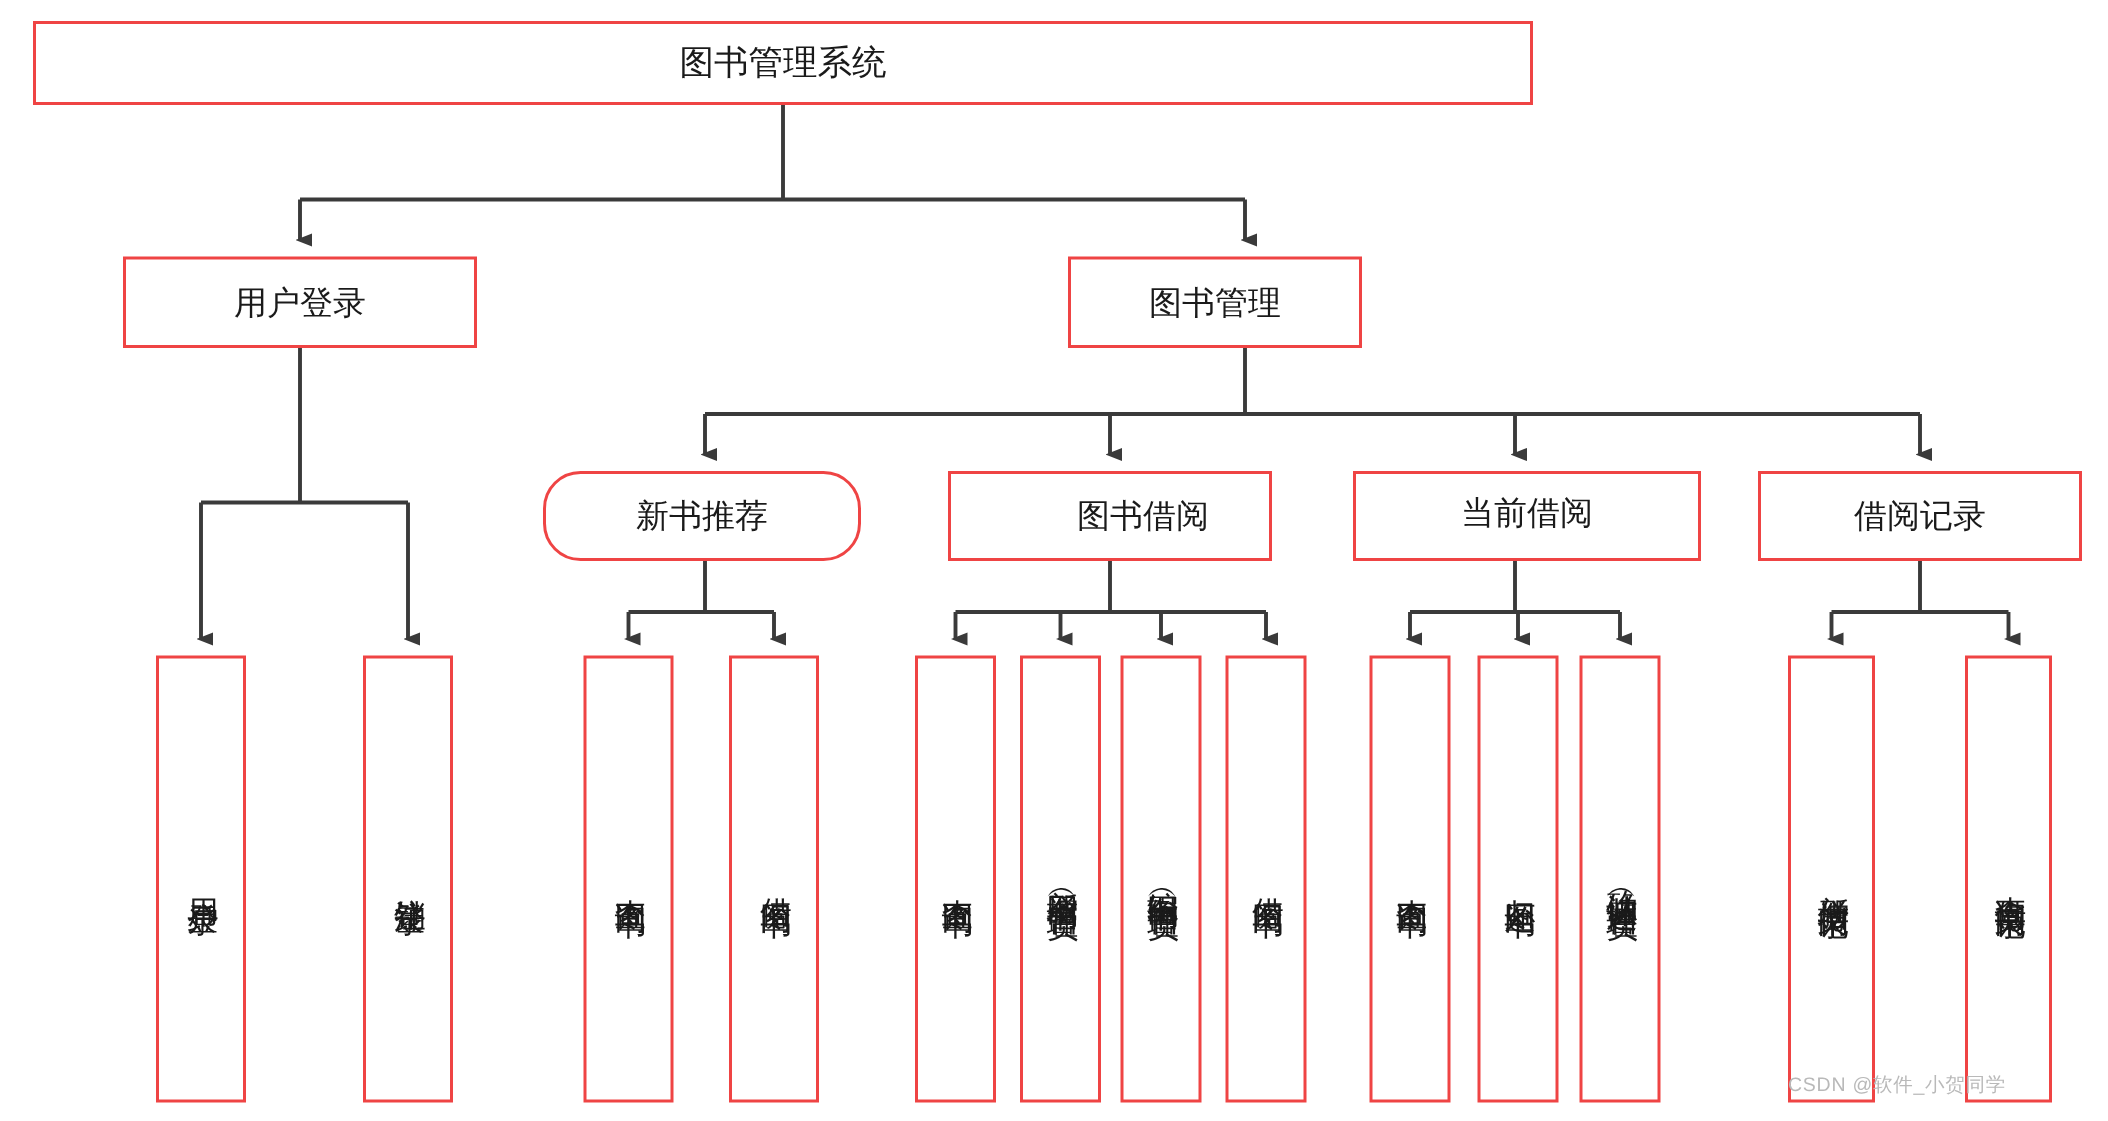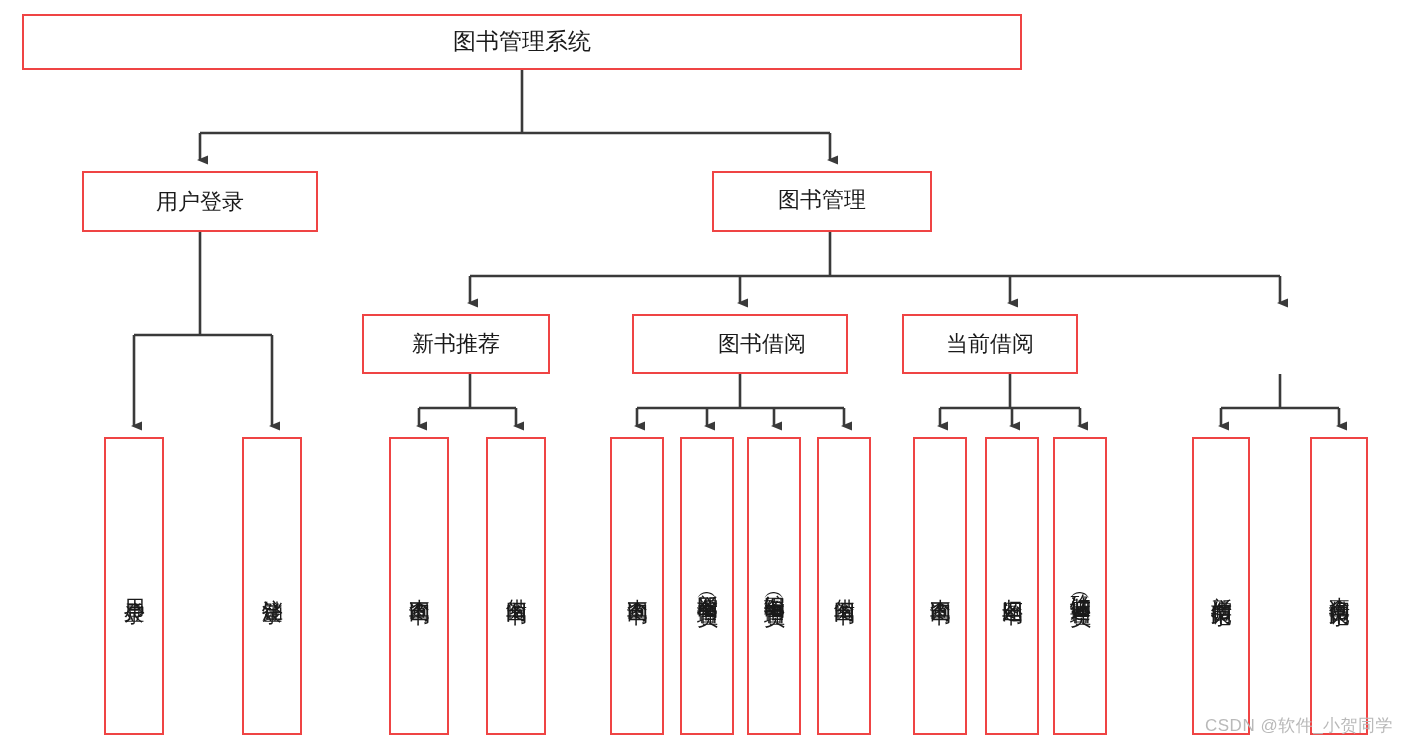--- a/index.html
+++ b/index.html
@@ -50,24 +50,23 @@
     writing-mode: vertical-rl;
     text-orientation: upright;
     font-size: 21px;
     letter-spacing: 2px;
     white-space: nowrap;
     text-align: center;
   }
   .watermark {
     position: absolute;
     color: #b9b9b9;
-    font-size: 17px;
+    font-size: 13px;
     white-space: nowrap;
     letter-spacing: 0.5px;
-    padding-left: 13px;
   }
 </style>
 </head>
 <body>
 
 <div id="canvas">
 
   <svg id="connectors" viewBox="0 0 1405 747" xmlns="http://www.w3.org/2000/svg">
     <defs>
       <marker id="arrow" markerWidth="11" markerHeight="11" refX="5" refY="8" orient="auto" markerUnits="userSpaceOnUse">
@@ -118,32 +117,35 @@
     </g>
   </svg>
 
   <div class="node root" style="left:22px; top:14px; width:1000px; height:56px;">
     <span class="node-label">图书管理系统</span>
   </div>
 
   <div class="node lvl2" style="left:82px; top:171px; width:236px; height:61px;">
     <span class="node-label">用户登录</span>
   </div>
-  <div class="node lvl2" style="left:712px; top:171px; width:220px; height:61px;font-family:Liberation Mono, monospace;">
+  <div class="node lvl2" style="left:712px; top:171px; width:196px; height:61px;">
     <span class="node-label">图书管理</span>
   </div>
 
-  <div class="node lvl3" style="left:362px; top:314px; width:188px; height:60px;">
+  <div class="node lvl3" style="left:362px; top:314px; width:212px; height:60px;border-radius:25px;">
     <span class="node-label">新书推荐</span>
   </div>
   <div class="node lvl3" style="left:632px; top:314px; width:216px; height:60px;padding-left:44px;">
     <span class="node-label">图书借阅</span>
   </div>
-  <div class="node lvl3" style="left:902px; top:314px; width:176px; height:60px;">
+  <div class="node lvl3" style="left:902px; top:314px; width:232px; height:60px;font-family:Liberation Mono, monospace;">
     <span class="node-label">当前借阅</span>
+  </div>
+  <div class="node lvl3" style="left:1172px; top:314px; width:216px; height:60px;">
+    <span class="node-label">借阅记录</span>
   </div>
 
   <div class="node leaf" style="left:104px; top:437px; width:60px; height:298px;">
     <span class="node-label">用户登录</span>
   </div>
   <div class="node leaf" style="left:242px; top:437px; width:60px; height:298px;">
     <span class="node-label">注销登录</span>
   </div>
 
   <div class="node leaf" style="left:389px; top:437px; width:60px; height:298px;">

